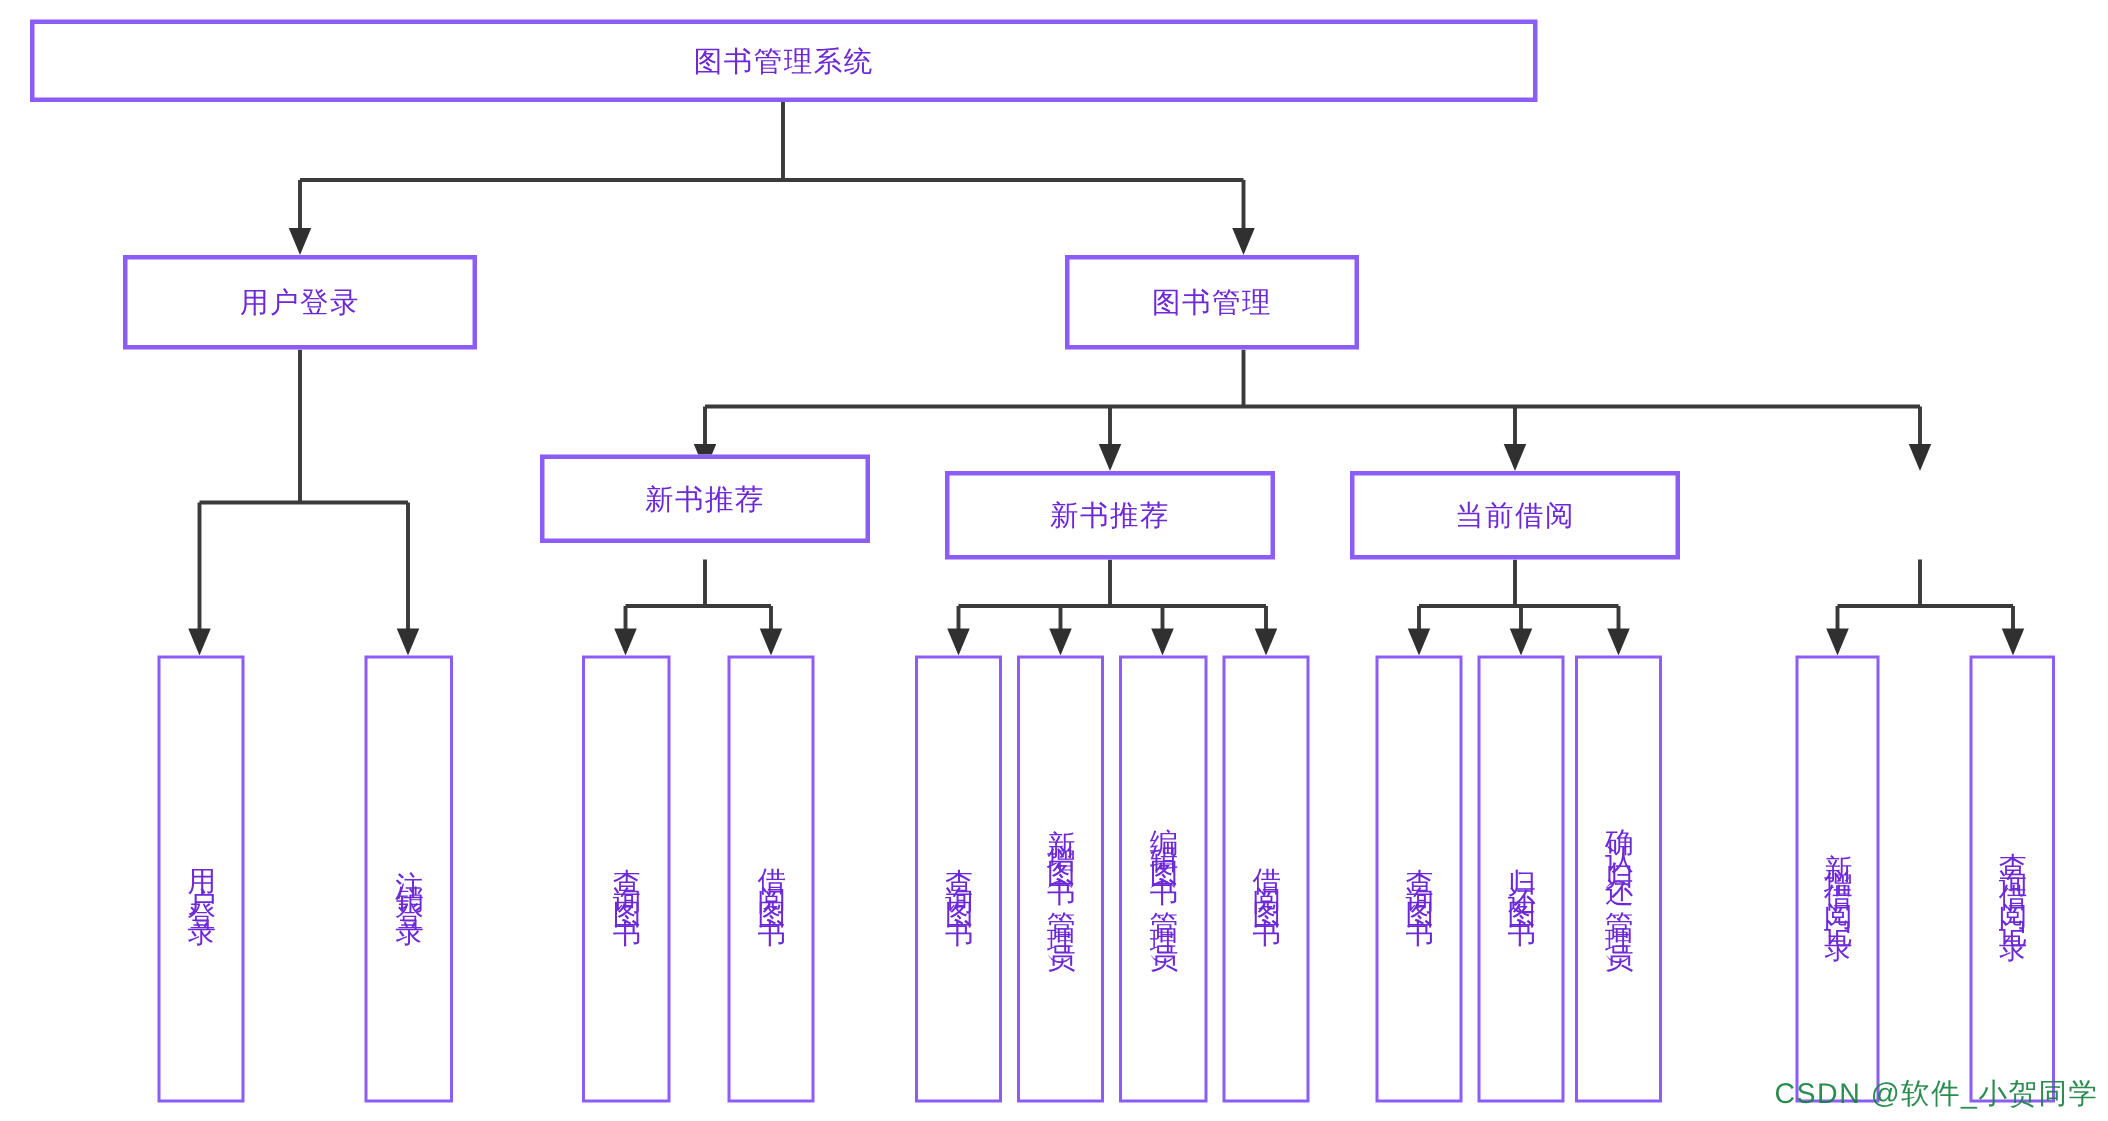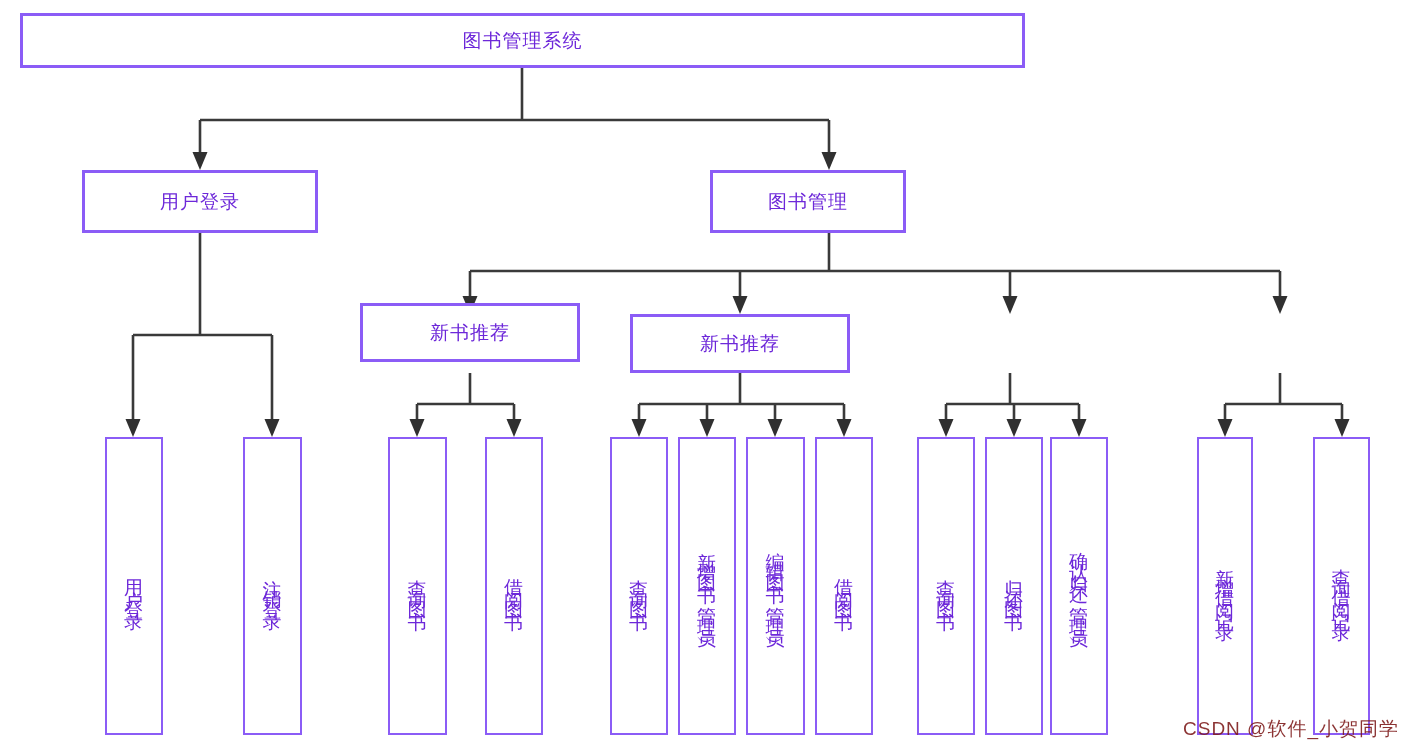--- a/index.html
+++ b/index.html
@@ -16,21 +16,21 @@
     font-size:19px; color:#6d28d9; z-index:2; letter-spacing:1px;
   }
   .node.lvl { font-weight:400; }
   .node.leaf { border-width:2.5px; }
   .node.leaf .vtxt {
     writing-mode:vertical-rl; text-orientation:mixed;
     letter-spacing:11px; line-height:1; white-space:nowrap;
   }
   .watermark {
     position:absolute; left:1183px; top:716px; z-index:6;
-    font-size:19px; color:#7f1d1d; opacity:.9; letter-spacing:1px;
+    font-size:19px; color:#15803d; opacity:.9; letter-spacing:1px;
     white-space:nowrap;
   }
 </style>
 </head>
 <body>
 
 <div class="canvas">
 
   <svg class="wires" viewBox="0 0 1405 747" aria-hidden="true">
     <g stroke="#3a3a3a" stroke-width="2.6" fill="none">
@@ -85,20 +85,23 @@
   <div class="node lvl" style="left:710px;top:170px;width:196px;height:63px">
     <span>图书管理</span>
   </div>
 
   <div class="node lvl" style="left:360px;top:303px;width:220px;height:59px">
     <span>新书推荐</span>
   </div>
   <div class="node lvl" style="left:630px;top:314px;width:220px;height:59px">
     <span>新书推荐</span>
   </div>
+  <div class="node lvl" style="left:900px;top:314px;width:220px;height:59px">
+    <span>当前借阅</span>
+  </div>
 
   <div class="node leaf" style="left:105px;top:437px;width:58px;height:298px">
     <span class="vtxt">用户登录</span>
   </div>
   <div class="node leaf" style="left:243px;top:437px;width:59px;height:298px">
     <span class="vtxt">注销登录</span>
   </div>
 
   <div class="node leaf" style="left:388px;top:437px;width:59px;height:298px">
     <span class="vtxt">查询图书</span>

